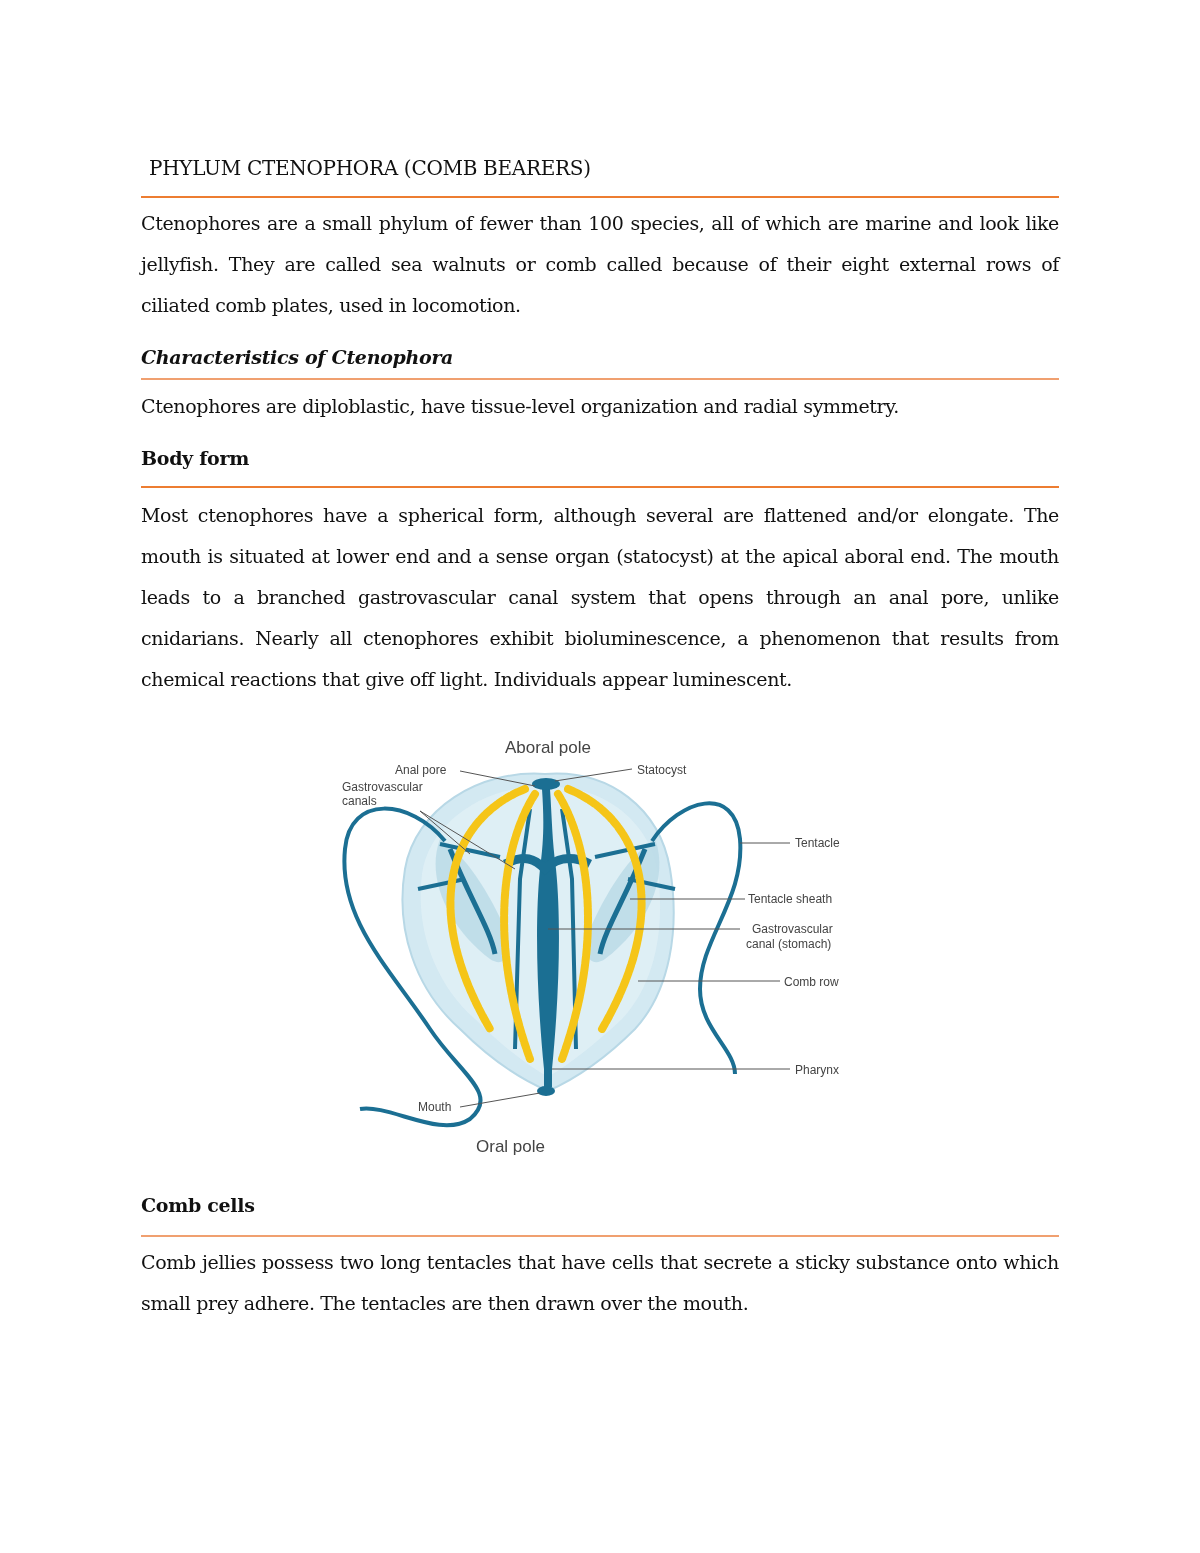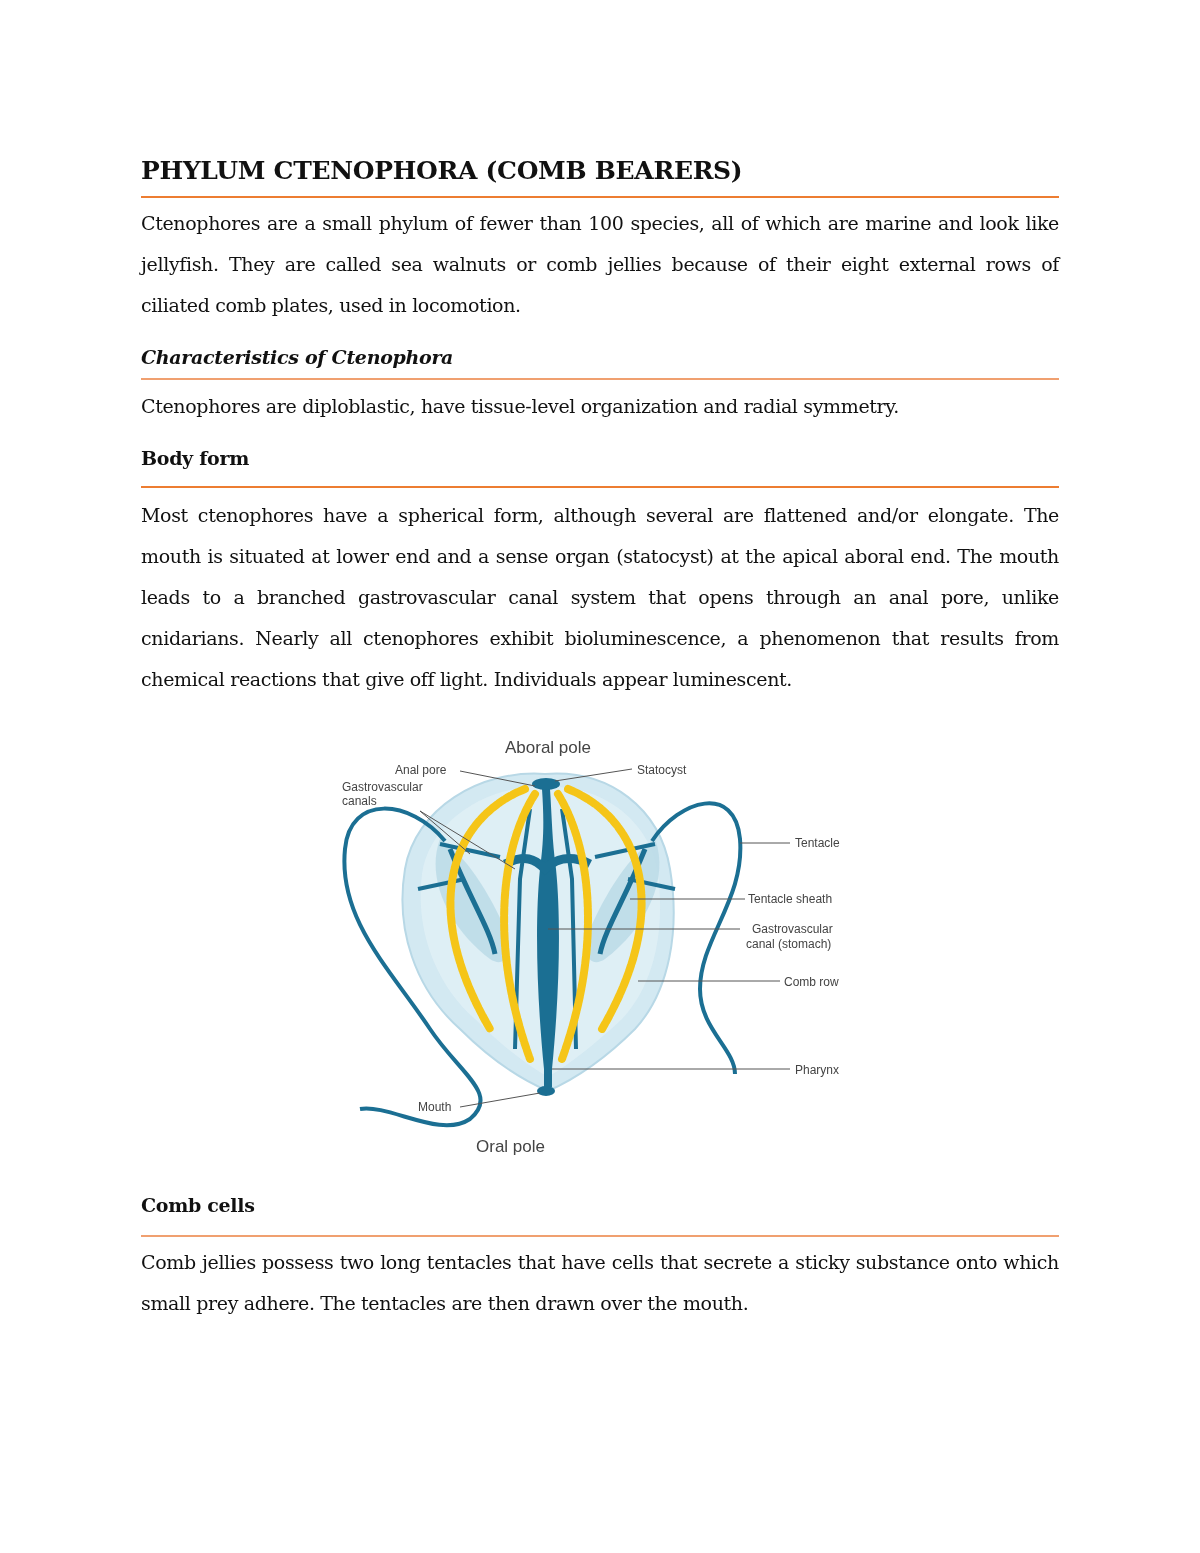--- a/index.html
+++ b/index.html
@@ -1,38 +1,38 @@
 <!DOCTYPE html>
 <html><head>
 <meta charset="utf-8">
 <style>
   html, body { margin: 0; padding: 0; background: #ffffff; }
   body { width: 1200px; height: 1553px; position: relative; overflow: hidden;
          font-family: "DejaVu Serif", "Liberation Serif", serif; color: #111; }
   .page { position: absolute; left: 141px; top: 0; width: 918px; }
-  .title { position: absolute; top: 156px; left: 0; font-size: 25px; font-weight: bold; letter-spacing: -0.3px; white-space: nowrap; }
+  .title { position: absolute; top: 156px; left: 8px; font-size: 20px; font-weight: normal; letter-spacing: -0.3px; white-space: nowrap; }
   .rule { position: absolute; left: 0; width: 918px; height: 2px; background: #ed7d31; }
   .rule.thin { height: 1.5px; background: #f0a070; }
   .para { position: absolute; left: 0; width: 918px; font-size: 19px; line-height: 41px; text-align: justify; letter-spacing: -0.35px; }
   .para.left { text-align: left; }
   .h2 { position: absolute; left: 0; font-size: 19px; font-weight: bold; letter-spacing: -0.3px; white-space: nowrap; }
   b { font-weight: normal; }
   .figure { position: absolute; left: 330px; top: 729px; width: 540px; height: 435px; }
   .figure svg { width: 540px; height: 435px; }
   .lbl { font-family: "Liberation Sans", "DejaVu Sans", sans-serif; fill: #444; }
 </style>
 </head>
 <body>
 
 <div class="page">
 
   <div class="title">PHYLUM CTENOPHORA (COMB BEARERS)</div>
   <div class="rule" style="top:196px;"></div>
 
-  <div class="para" style="top:203px;"><span>Ctenophores are a small phylum of fewer than 100 species, all of which are marine and look like jellyfish. They are called </span><b>sea walnuts</b><span> or </span><b>comb jellies</b><span> because of their eight external rows of ciliated comb plates, used in locomotion.</span></div>
+  <div class="para" style="top:203px;"><span>Ctenophores are a small phylum of fewer than 100 species, all of which are marine and look like jellyfish. They are called </span><b>sea walnuts</b><span> or </span><b>comb called</b><span> because of their eight external rows of ciliated comb plates, used in locomotion.</span></div>
 
   <div class="h2" style="top:346px;font-style:italic;">Characteristics of Ctenophora</div>
   <div class="rule thin" style="top:378px;"></div>
   <div class="para left" style="top:386px;">Ctenophores are diploblastic, have tissue-level organization and radial symmetry.</div>
 
   <div class="h2" style="top:447px;">Body form</div>
   <div class="rule" style="top:486px;"></div>
   <div class="para" style="top:495px;"><span>Most ctenophores have a spherical form, although several are flattened and/or elongate. The mouth is situated at lower end and a sense organ (</span><b>statocyst</b><span>) at the apical aboral end. The mouth leads to a branched gastrovascular canal system that opens through an anal pore, unlike cnidarians. Nearly all ctenophores exhibit bioluminescence, a phenomenon that results from chemical reactions that give off light. Individuals appear luminescent.</span></div>
 
   <div class="h2" style="top:1194px;">Comb cells</div>

